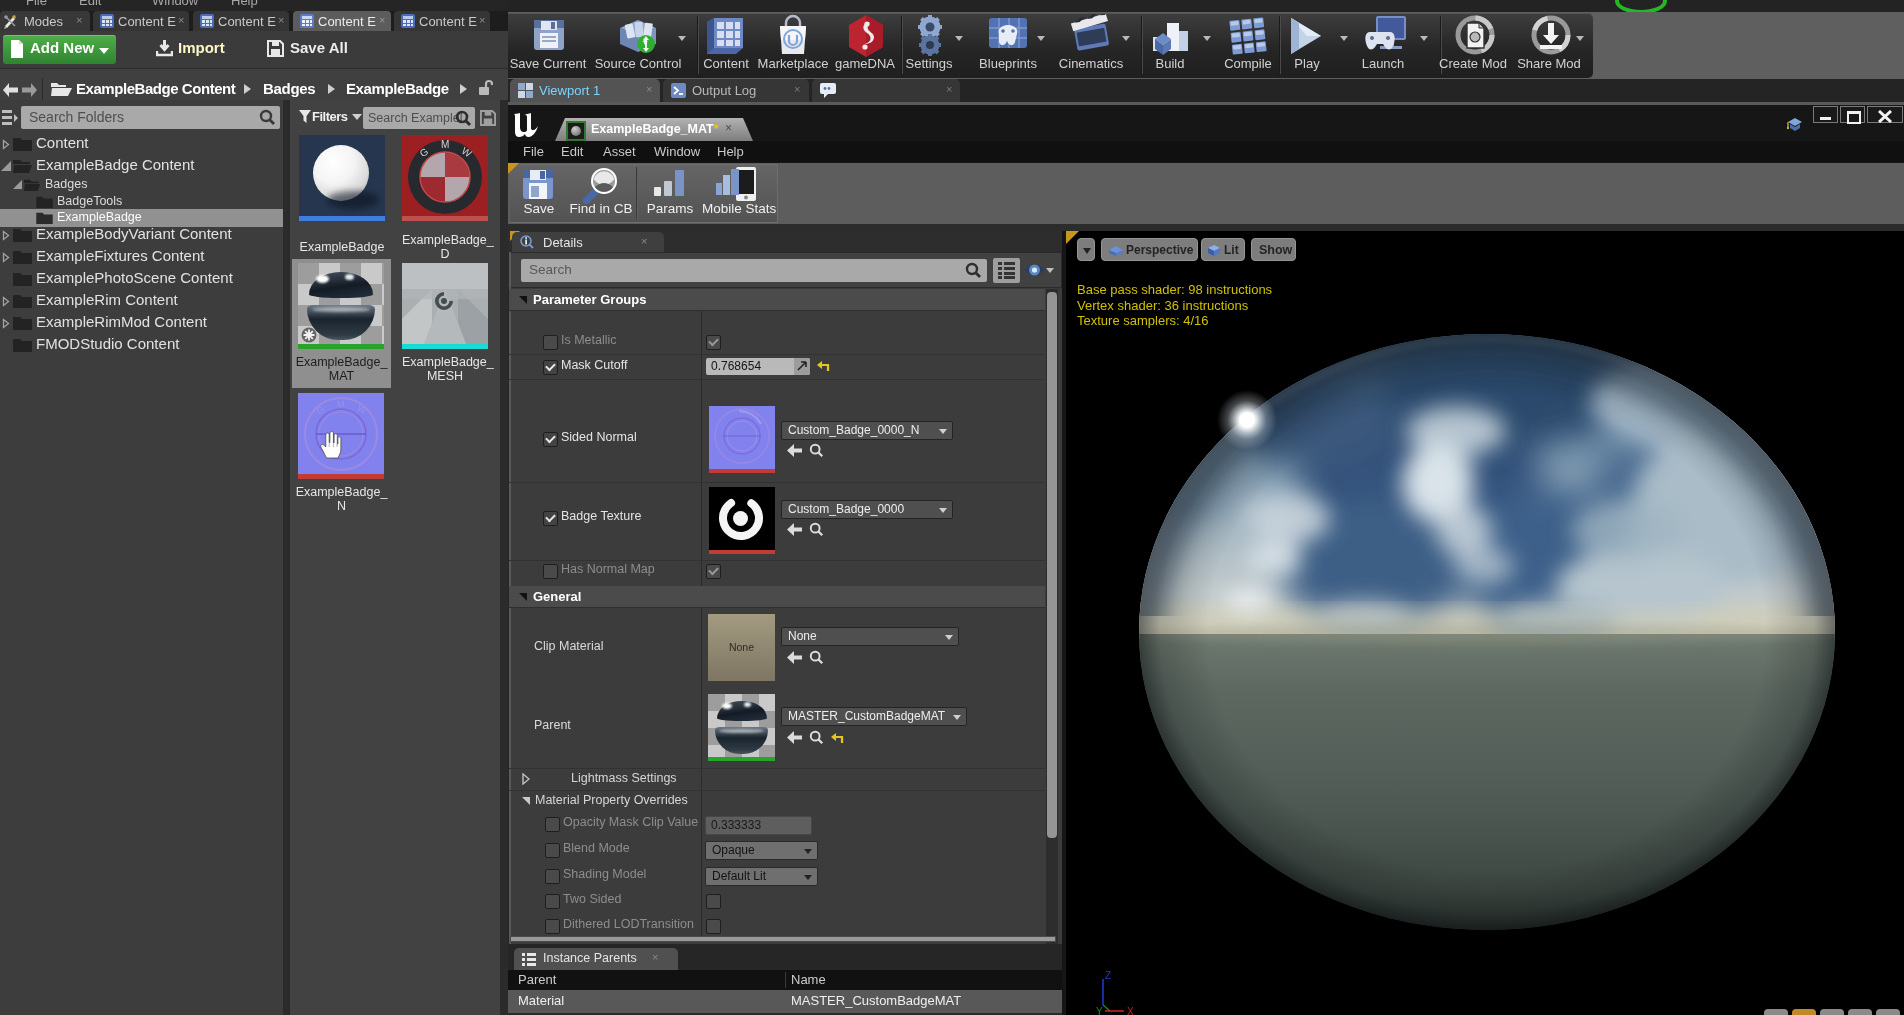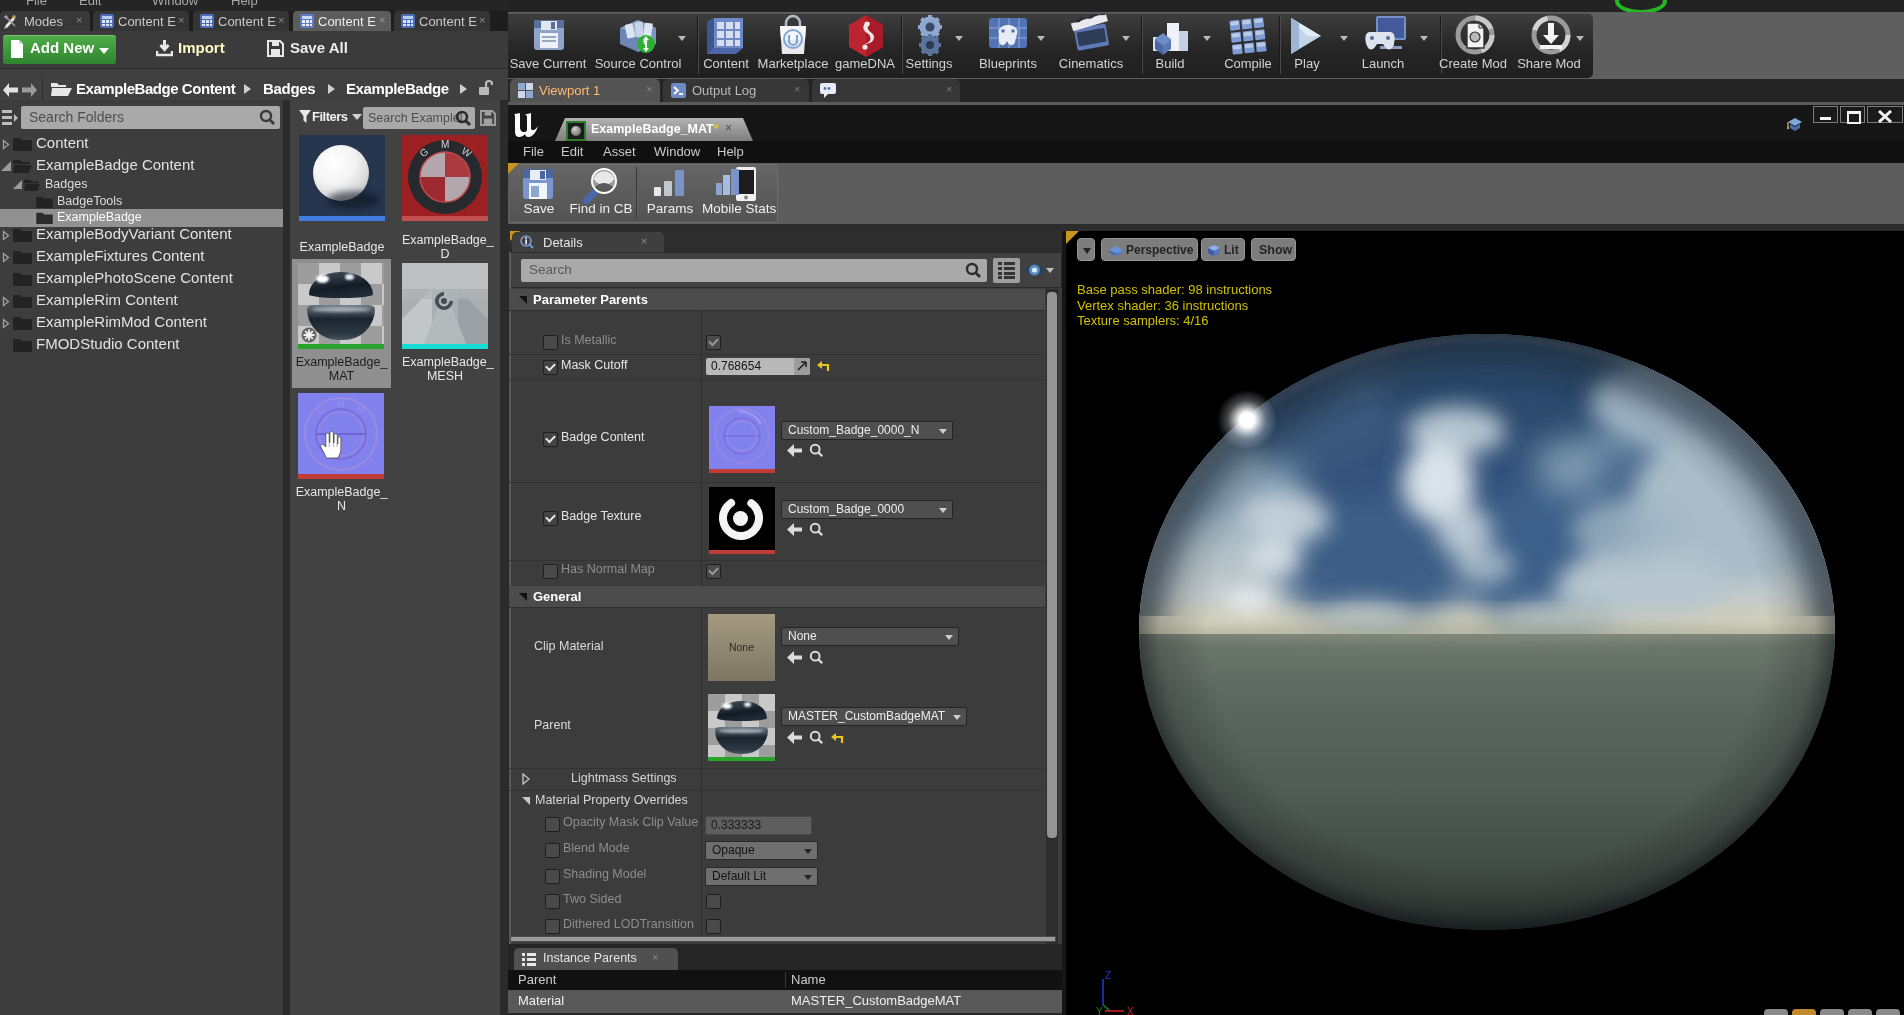--- a/index.html
+++ b/index.html
@@ -532,21 +532,21 @@
   </svg>
 
   <div class="a" style="left:0;top:79px;width:1396px;height:23px;background:#242424;"></div>
   <div class="a" style="left:2px;top:79px;width:150px;height:23px;background:#535353;border-radius:5px 5px 0 0;"></div>
   <svg class="a" style="left:10px;top:83px;" width="15" height="15" viewBox="0 0 15 15">
     <rect x="0" y="0" width="7" height="7" fill="#8fa8cc"></rect>
       <rect x="8" y="0" width="7" height="7" fill="#ccd8ea"></rect>
     <rect x="0" y="8" width="7" height="7" fill="#ccd8ea"></rect>
       <rect x="8" y="8" width="7" height="7" fill="#8fa8cc"></rect>
     </svg>
-  <span class="t" style="left:31px;top:83px;font-size:13px;color:#fdba74;">Viewport 1</span>
+  <span class="t" style="left:31px;top:83px;font-size:13px;color:#7dd3fc;">Viewport 1</span>
   <span class="t" style="left:138px;top:83px;font-size:11px;color:#8a8a8a;">×</span>
   <div class="a" style="left:155px;top:79px;width:146px;height:23px;background:#363636;border-radius:5px 5px 0 0;"></div>
   <svg class="a" style="left:163px;top:83px;" width="15" height="15" viewBox="0 0 15 15">
     <rect width="15" height="15" rx="2" fill="#6f89c4"></rect>
       <path d="M3 4 l4 3.5 -4 3.5" stroke="#fff" stroke-width="1.8" fill="none"></path>
       <path d="M8 11 h4" stroke="#fff" stroke-width="1.8"></path>
     </svg>
   <span class="t" style="left:184px;top:83px;font-size:13px;color:#b9b9b9;">Output Log</span>
   <span class="t" style="left:286px;top:83px;font-size:11px;color:#7a7a7a;">×</span>
   <div class="a" style="left:304px;top:79px;width:148px;height:23px;background:#363636;border-radius:5px 5px 0 0;"></div>
@@ -692,21 +692,21 @@
   <div class="a" style="left:0;top:183px;width:554px;height:656px;background:#3c3c3c;border-left:1px solid #262626;box-sizing:border-box;"></div>
   <div class="a" style="left:1px;top:147px;width:2px;height:762px;background:#5a5a5a;"></div>
 
   <div class="a" style="left:193px;top:205px;width:1px;height:628px;background:#2b2b2b;"></div>
 
   <div class="a" style="left:538px;top:184px;width:12px;height:655px;background:#2d2d2d;"></div>
   <div class="a" style="left:539px;top:187px;width:10px;height:546px;background:#959595;border-radius:4px;"></div>
 
   <div class="a" style="left:1px;top:184px;width:536px;height:21px;background:#4b4b4b;border-bottom:1px solid #2f2f2f;">
     <div class="a" style="left:10px;top:7px;width:0;height:0;border-left:8px solid transparent;border-top:8px solid #111;"></div>
-    <span class="t" style="left:24px;top:3px;font-size:13px;font-weight:bold;color:#fff;">Parameter Parents</span>
+    <span class="t" style="left:24px;top:3px;font-size:13px;font-weight:bold;color:#fff;">Parameter Groups</span>
   </div>
 
 
   <div class="chk dim" style="left:35px;top:230px;"></div>
   <span class="t" style="left:53px;top:228px;font-size:12.5px;color:#8d8d8d;">Is Metallic</span>
   <div class="chk dim on" style="left:198px;top:230px;"></div>
   <div class="a" style="left:1px;top:249px;width:536px;height:1px;background:#323232;"></div>
 
   <div class="chk on" style="left:35px;top:255px;"></div>
   <span class="t" style="left:53px;top:253px;font-size:12.5px;color:#e4e4e4;">Mask Cutoff</span>
@@ -719,21 +719,21 @@
     </div>
   </div>
   <svg class="a" style="left:308px;top:255px;" width="14" height="13" viewBox="0 0 14 13">
     <path d="M12 11 V5 H5" stroke="#e8c51e" stroke-width="2.2" fill="none"></path>
     <path d="M6 1 L1 5 L6 9 Z" fill="#e8c51e"></path>
     </svg>
   <div class="a" style="left:1px;top:274px;width:536px;height:1px;background:#323232;"></div>
 
 
   <div class="chk on" style="left:35px;top:327px;"></div>
-  <span class="t" style="left:53px;top:325px;font-size:12.5px;color:#e4e4e4;">Badge Content</span>
+  <span class="t" style="left:53px;top:325px;font-size:12.5px;color:#e4e4e4;">Sided Normal</span>
   <div class="a" style="left:201px;top:301px;width:66px;height:67px;background:#8282ee;">
     <svg class="a" width="66" height="62" viewBox="0 0 66 62">
       <circle cx="33" cy="30" r="27" fill="none" stroke="#9a8ae2" stroke-width="1.8" opacity=".75"></circle>
       <circle cx="33" cy="30" r="18" fill="none" stroke="#7a66d6" stroke-width="1.4" opacity=".7"></circle>
       <circle cx="33" cy="30" r="15" fill="none" stroke="#a89ae8" stroke-width="1" opacity=".6"></circle>
       <path d="M14 30 H52" stroke="#6a5ac8" stroke-width="1.2" opacity=".7"></path>
       <path d="M30 5 a26 26 0 0 1 22 13" stroke="#b8aef2" stroke-width="2" fill="none" opacity=".55"></path>
       </svg>
     <div class="a" style="left:0;top:63px;width:66px;height:4px;background:#c03c34;"></div>
   </div>

